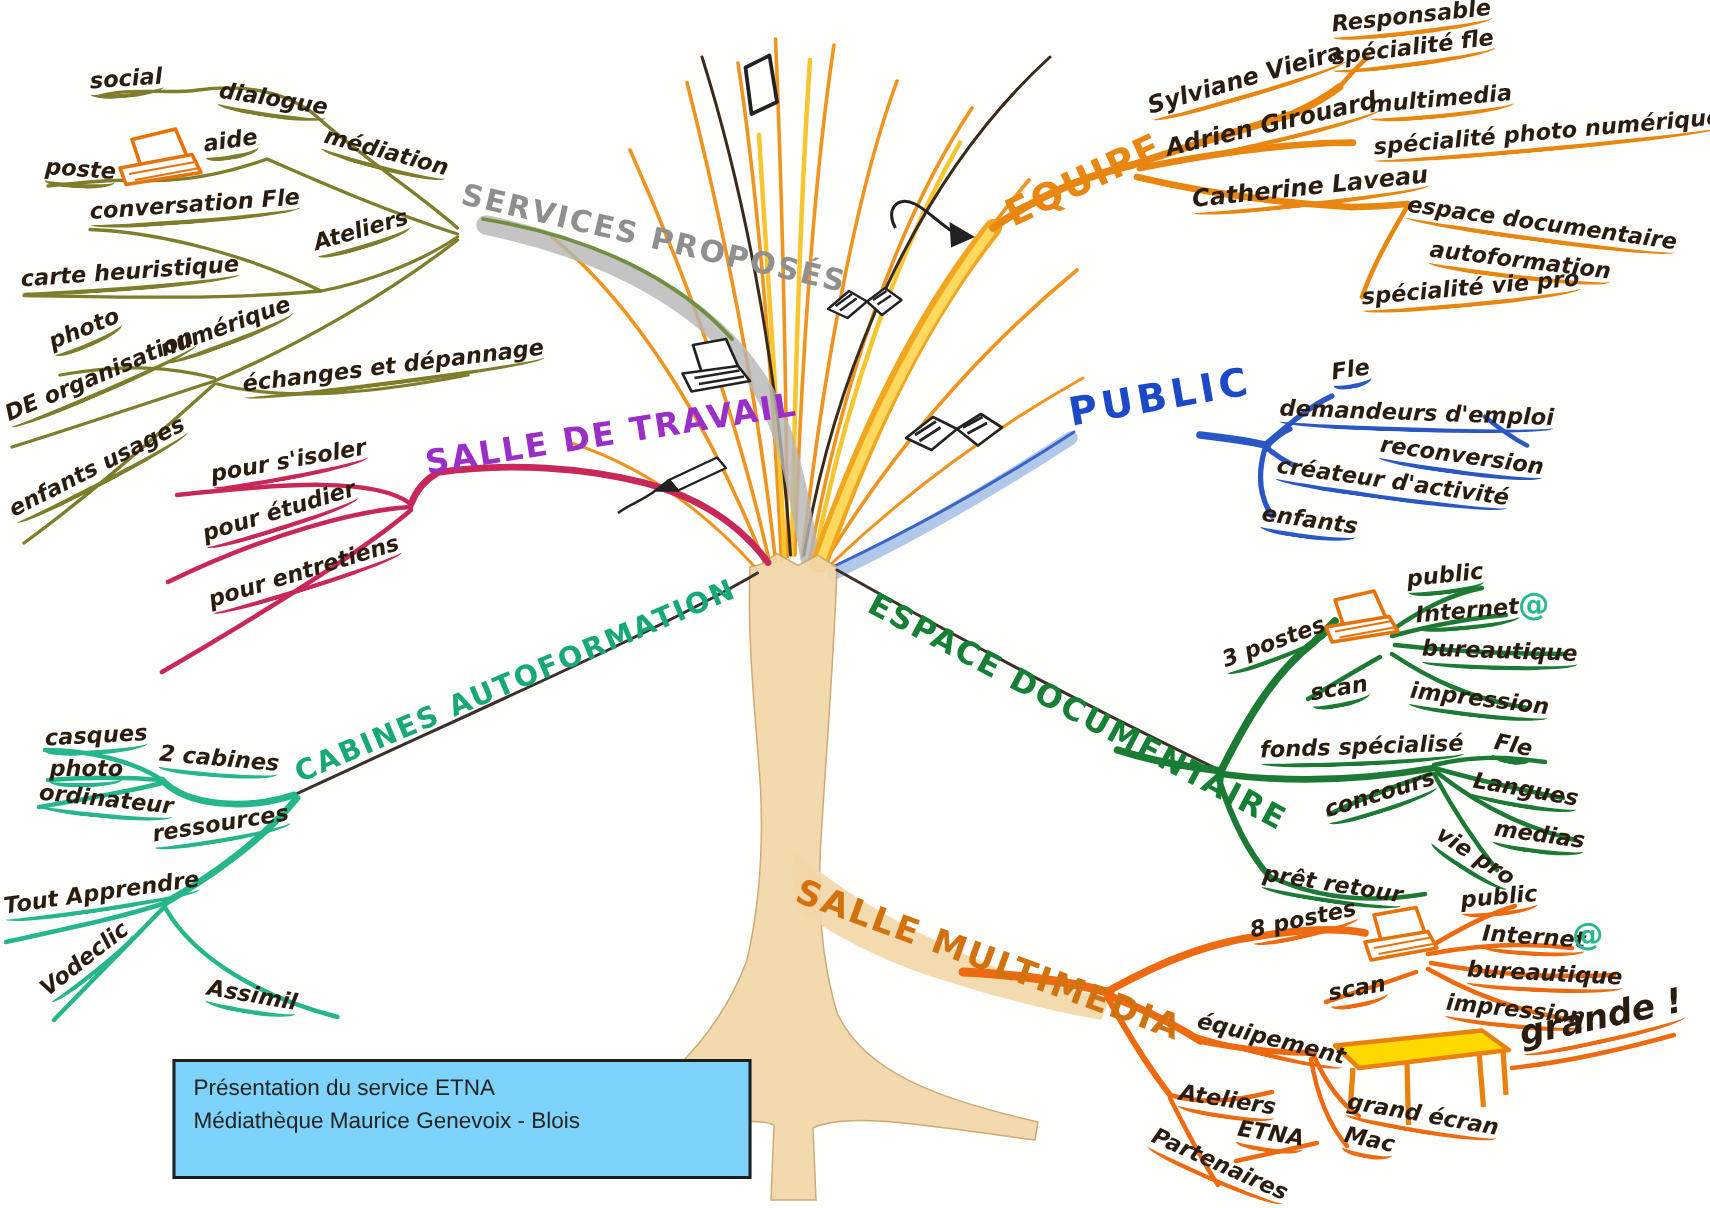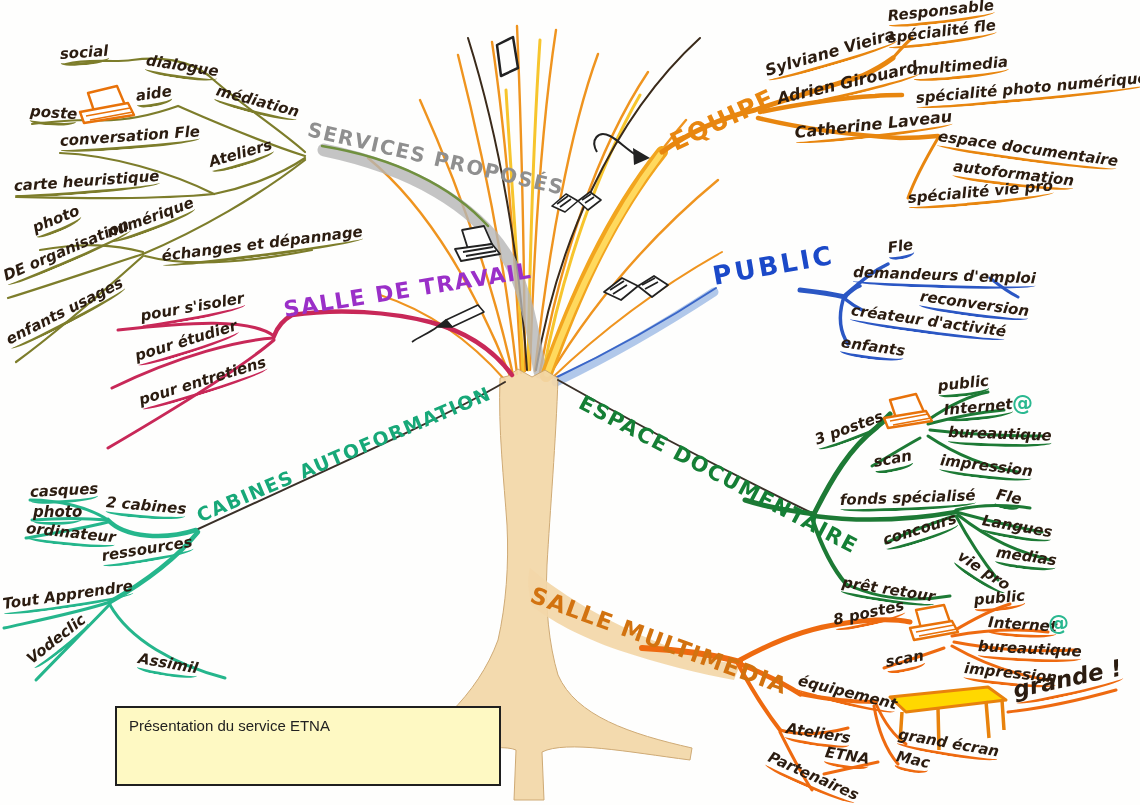--- a/index.html
+++ b/index.html
@@ -14,21 +14,21 @@
   .ol{border-color:#7d7d2b;}
   .or{border-color:#e8860f;}
   .bl{border-color:#2b57c4;}
   .cr{border-color:#c82858;}
   .te{border-color:#25b68c;}
   .gr{border-color:#1d7a35;}
   .om{border-color:#ee6a10;}
   .title{font-style:normal;letter-spacing:1.5px;border-bottom:none;}
   .at{font-style:normal;font-size:21px;color:#2ab890;border-bottom:none;}
   #footer-box{position:absolute;left:115px;top:706px;width:358px;height:58px;
-      background:#fef9c3;border:2px solid #1f1f1f;padding:9px 12px;
+      background:#7dd3fc;border:2px solid #1f1f1f;padding:9px 12px;
       font-family:"Liberation Sans","DejaVu Sans",sans-serif;font-size:15px;color:#222;}
   #footer-box p{margin:0 0 3px 0;line-height:1.25;}
 </style>
 </head>
 <body>
 
 <div id="canvas">
 
 <svg class="art" width="1140" height="805" viewBox="0 0 1140 805">
 
@@ -289,15 +289,16 @@
 <span class="lbl u om" style="--x:1014px;--y:678px;--r:-12deg;font-size:23px;">grande !</span>
 <span class="lbl u om" style="--x:798px;--y:672px;--r:14deg;">équipement</span>
 <span class="lbl u om" style="--x:898px;--y:726px;--r:10deg;">grand écran</span>
 <span class="lbl u om" style="--x:896px;--y:748px;--r:12deg;">Mac</span>
 <span class="lbl u om" style="--x:786px;--y:720px;--r:9deg;">Ateliers</span>
 <span class="lbl u om" style="--x:825px;--y:744px;--r:9deg;">ETNA</span>
 <span class="lbl u om" style="--x:768px;--y:748px;--r:24deg;">Partenaires</span>
 
 <div id="footer-box">
   <p>Présentation du service ETNA</p>
+  <p>Médiathèque Maurice Genevoix - Blois</p>
 </div>
 
 </div>
 
 </body></html>

